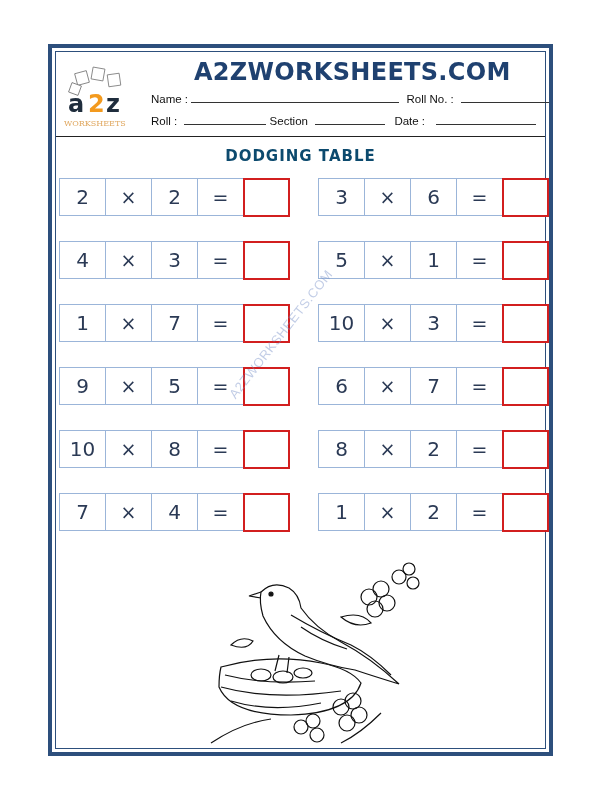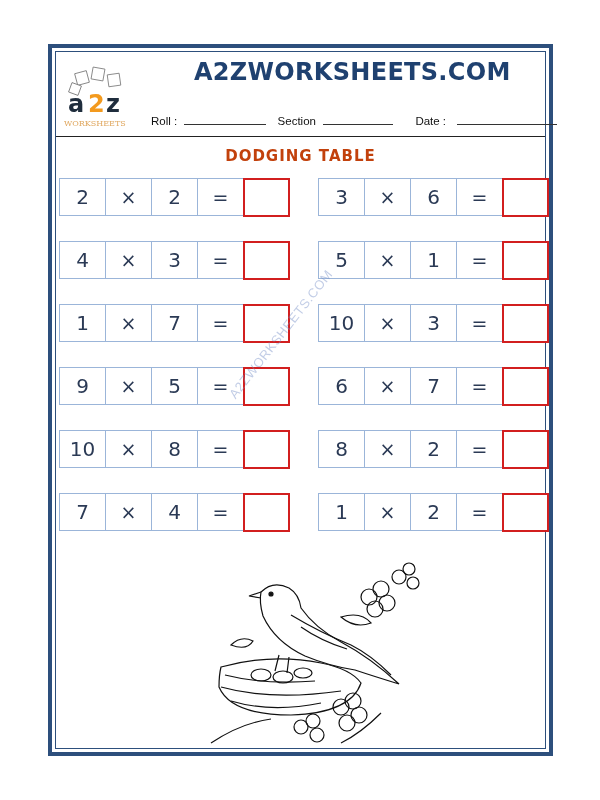--- a/index.html
+++ b/index.html
@@ -6,21 +6,21 @@
   body { width: 600px; height: 800px; position: relative; font-family: "DejaVu Sans", sans-serif; overflow: hidden; }
   .frame { position: absolute; left: 48px; top: 44px; width: 497px; height: 704px; border: 4px solid #2d4f7c; background: #fff; }
   .inner { position: absolute; left: 3px; top: 3px; right: 3px; bottom: 3px; border: 1px solid #2d4f7c; }
   .header { position: absolute; left: 0; top: 0; right: 0; height: 84px; border-bottom: 1px solid #222; }
   .logo { position: absolute; left: 6px; top: 14px; width: 78px; height: 64px; }
   .site-title { position: absolute; left: 138px; top: 6px; font-family: "DejaVu Sans", sans-serif; font-weight: bold; font-size: 24px; color: #1f4170; letter-spacing: 0.3px; }
   .field-row { position: absolute; left: 95px; font-family: "Liberation Sans", sans-serif; font-size: 11.5px; color: #111; white-space: nowrap; }
   .row1 { top: 40px; }
   .row2 { top: 62px; }
   .line { display: inline-block; border-bottom: 1px solid #333; height: 10px; vertical-align: baseline; }
-  .worksheet-title { position: absolute; left: 0; right: 0; top: 95px; text-align: center; font-family: "DejaVu Sans", sans-serif; font-weight: bold; font-size: 15px; color: #c2410c; letter-spacing: 1px; }
+  .worksheet-title { position: absolute; left: 0; right: 0; top: 95px; text-align: center; font-family: "DejaVu Sans", sans-serif; font-weight: bold; font-size: 15px; color: #0c4a6e; letter-spacing: 1px; }
   .grid { position: absolute; left: 3px; top: 126px; }
   .eq { position: absolute; height: 38px; display: flex; }
   .cell { width: 45px; height: 36px; border: 1px solid #9bb5d9; border-right: none; display: flex; align-items: center; justify-content: center; font-family: "DejaVu Sans", sans-serif; font-size: 20px; color: #2b3a55; box-sizing: content-box; margin-right: 0; }
   .cell.op { font-size: 19px; }
   .answer { width: 43px; height: 35px; border: 2px solid #d21f1f; background: #fff; }
   .watermark { position: absolute; left: 170px; top: 340px; transform: rotate(-52deg); transform-origin: left top; font-family: "Liberation Sans", sans-serif; font-size: 13px; color: rgba(120,145,200,0.45); white-space: nowrap; letter-spacing: 0.5px; }
   .illustration { position: absolute; left: 135px; top: 505px; width: 240px; height: 190px; }
 </style>
 </head>
 <body>
@@ -35,26 +35,32 @@
           <rect x="30" y="2" width="12" height="12" transform="rotate(10 36 8)"></rect>
           <rect x="46" y="8" width="12" height="12" transform="rotate(-8 52 14)"></rect>
           <rect x="8" y="18" width="10" height="10" transform="rotate(20 13 23)"></rect>
         </g>
         <text x="6" y="46" font-family="DejaVu Sans, sans-serif" font-weight="bold" font-size="24" fill="#1f2d3d">a</text>
         <text x="26" y="46" font-family="DejaVu Sans, sans-serif" font-weight="bold" font-size="24" fill="#f39a1e">2</text>
         <text x="44" y="46" font-family="DejaVu Sans, sans-serif" font-weight="bold" font-size="24" fill="#1f2d3d">z</text>
         <text x="2" y="60" font-family="DejaVu Serif, serif" font-size="8" fill="#e0a860">WORKSHEETS</text>
       </svg>
       <div class="site-title">A2ZWORKSHEETS.COM</div>
+      <div class="field-row row1">
+        <span>Name :</span>
+        <span class="line" style="width:208px"></span>
+        <span style="margin-left:4px">Roll No. :</span>
+        <span class="line" style="width:88px;margin-left:4px"></span>
+      </div>
       <div class="field-row row2">
         <span>Roll :</span>
         <span class="line" style="width:82px;margin-left:4px"></span>
-        <span style="margin-left:8px">Section</span>
+        <span style="">Section</span>
         <span class="line" style="width:70px;margin-left:4px"></span>
-        <span style="margin-left:19px">Date :</span>
+        <span style="margin-left:6px">Date :</span>
         <span class="line" style="width:100px;margin-left:8px"></span>
       </div>
     </div>
 
     <div class="worksheet-title">DODGING TABLE</div>
 
     <div class="grid">
 
       <div class="eq" style="left:0;top:0">
         <div class="cell">2</div>

